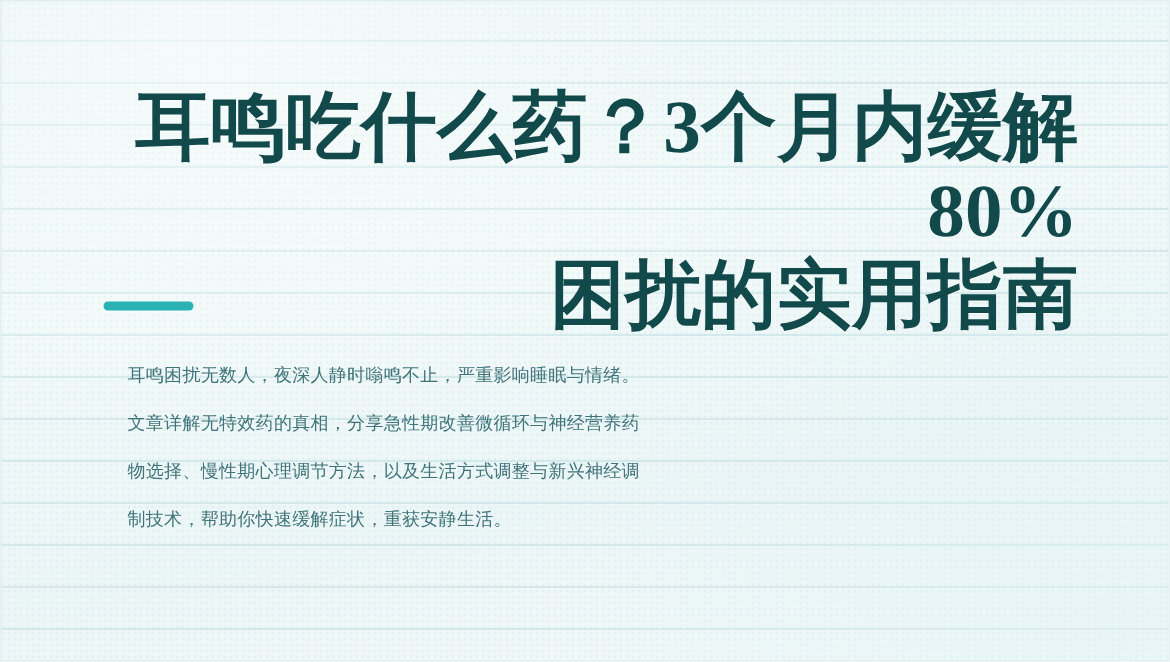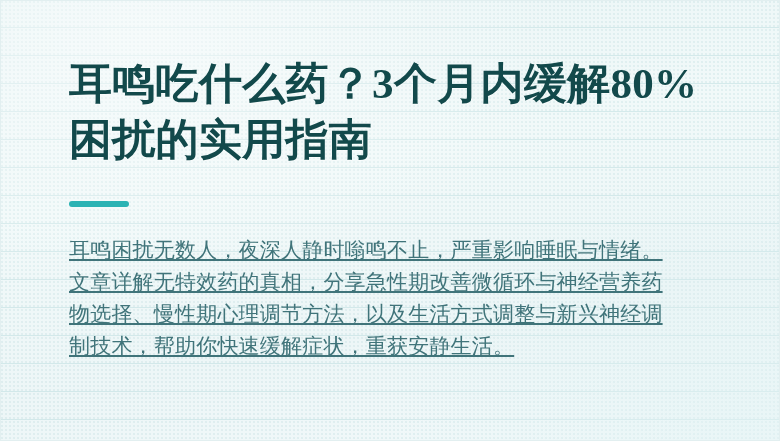--- a/index.html
+++ b/index.html
@@ -62,52 +62,52 @@
   }
 
   #headline {
     position: absolute;
     top: 55px;
     left: 0;
     width: 650px;
     margin: 0;
     font-family: "Liberation Serif", "DejaVu Serif", serif;
     font-weight: bold;
-    font-size: 43px;
+    font-size: 50px;
     line-height: 56px;
     letter-spacing: 0.3px;
     color: #12494b;
     text-shadow: 0 1px 0 rgba(255,255,255,0.55);
     white-space: pre-line;
+    text-align: right;
   }
 
   #accent-bar {
     position: absolute;
     top: 200px;
     left: 0;
     width: 60px;
     height: 6px;
     border-radius: 3px;
     background: #2bb3b4;
   }
 
   #summary {
     position: absolute;
     top: 233px;
-    left: 0;
+    left: 16px;
     width: 648px;
     margin: 0;
     font-family: "Liberation Sans", "DejaVu Sans", sans-serif;
     font-weight: normal;
-    font-size: 21px;
+    font-size: 12px;
     line-height: 32px;
     letter-spacing: 0.2px;
     color: #40747a;
     white-space: pre-line;
-    text-decoration: underline;
   }
 </style>
 </head>
 <body>
 
 <div id="cover-card">
 
   <div id="card-content">
 
     <h1 id="headline">耳鸣吃什么药？3个月内缓解80%

